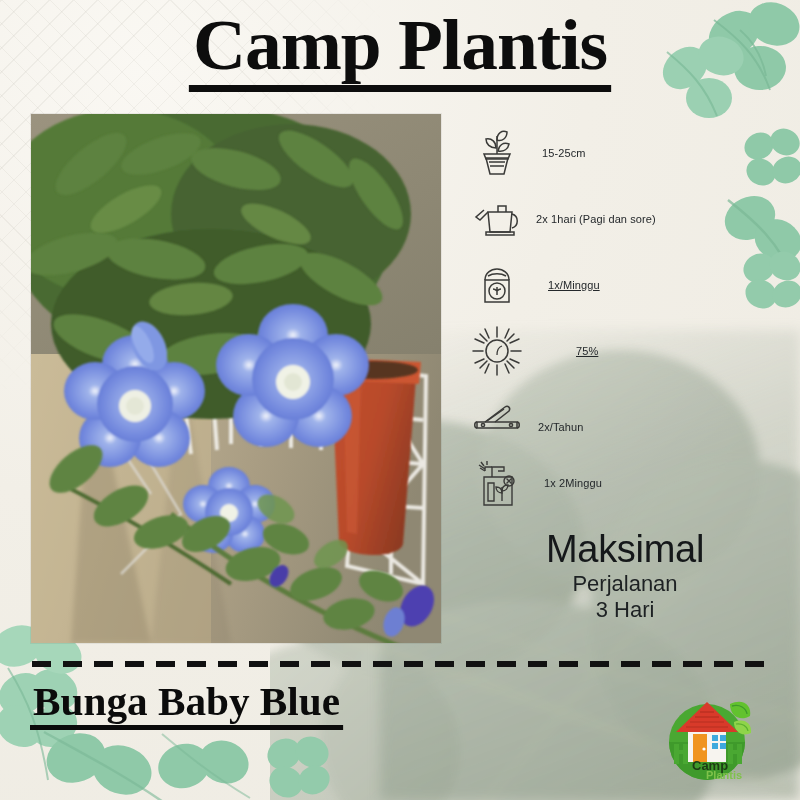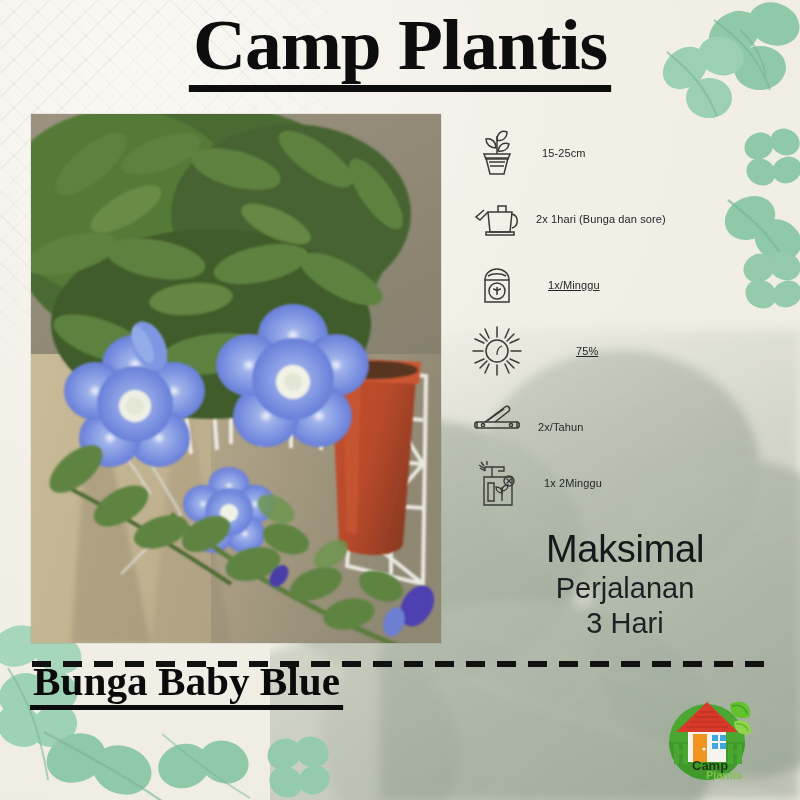--- a/index.html
+++ b/index.html
@@ -121,40 +121,40 @@
     z-index: 6;
   }
   .maks-head {
     font-size: 38px;
     font-weight: 400;
     color: #15181a;
     line-height: 1.12;
     letter-spacing: -.3px;
   }
   .maks-sub {
-    font-size: 29px;
+    font-size: 22px;
     font-weight: 400;
     color: #1d2123;
     line-height: 1.22;
   }
 
   
   .divider {
     position: absolute;
     left: 32px; right: 28px; top: 661px;
     height: 6px;
     z-index: 6;
     background-image: repeating-linear-gradient(to right,
       #111 0 19px, transparent 19px 31px);
   }
 
   
   .caption-wrap {
     position: absolute;
-    left: 30px; top: 660px;
+    left: 30px; top: 680px;
     z-index: 6;
     text-align: center;
   }
   .caption {
     display: inline-block;
     font-family: "Liberation Serif", "DejaVu Serif", serif;
     font-weight: 700;
     font-size: 40px;
     color: #0b0b0b;
     line-height: 1.1;
@@ -496,21 +496,21 @@
     <div class="care-row r2">
       <div class="care-icon">
         <svg width="50" height="42" viewBox="0 0 50 42" fill="none" stroke="#3a3a38" stroke-width="1.5" xmlns="http://www.w3.org/2000/svg">
           <path d="M16 14 L40 14 L38 34 L18 34 Z"></path>
           <path d="M16 14 L8 22 L4 19 L12 12"></path>
           <path d="M40 16 C47 18 47 28 40 30"></path>
           <path d="M26 14 L26 8 L34 8 L34 14"></path>
           <path d="M14 34 L42 34 L42 37 L14 37 Z"></path>
         </svg>
       </div>
-      <div class="care-text">2x 1hari (Bunga dan sore)</div>
+      <div class="care-text">2x 1hari (Pagi dan sore)</div>
     </div>
 
     <div class="care-row r3">
       <div class="care-icon">
         <svg width="44" height="46" viewBox="0 0 44 46" fill="none" stroke="#3a3a38" stroke-width="1.5" xmlns="http://www.w3.org/2000/svg">
           <path d="M10 18 L34 18 L34 40 L10 40 Z"></path>
           <path d="M10 18 C10 11 16 7 22 7 C28 7 34 11 34 18"></path>
           <path d="M13 14 C18 11 26 11 31 14"></path>
           <circle cx="22" cy="29" r="8"></circle>
           <path d="M22 25 L22 33 M18 27 C20 27 21 28 22 29 M26 27 C24 27 23 28 22 29"></path>

